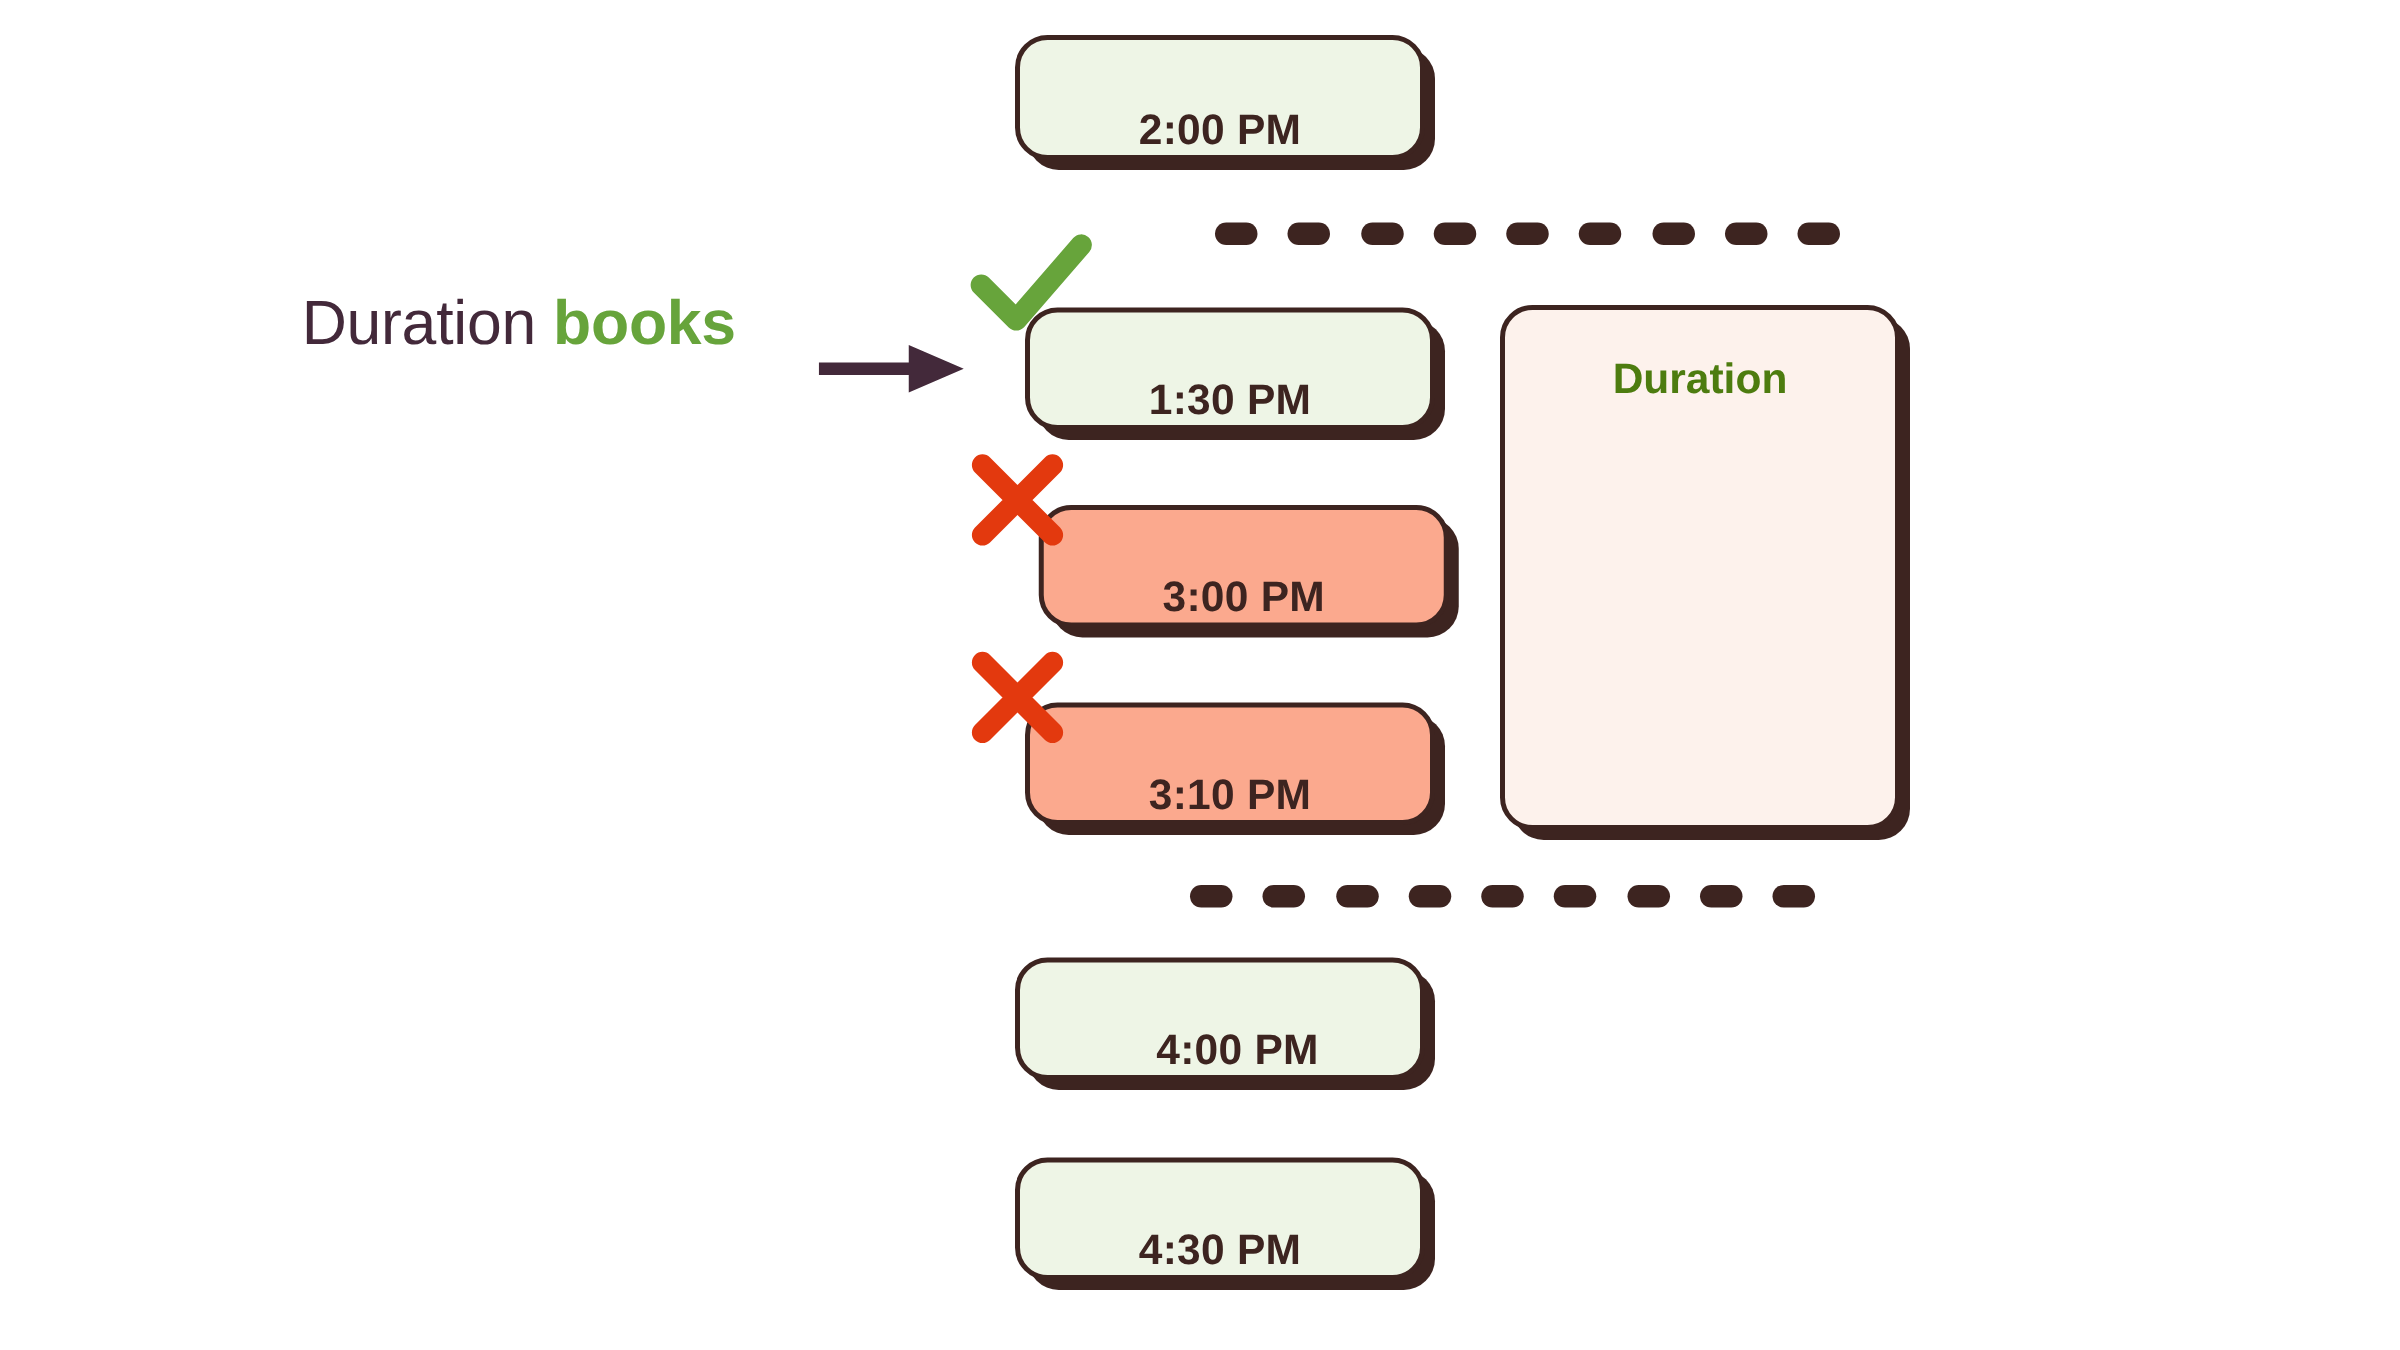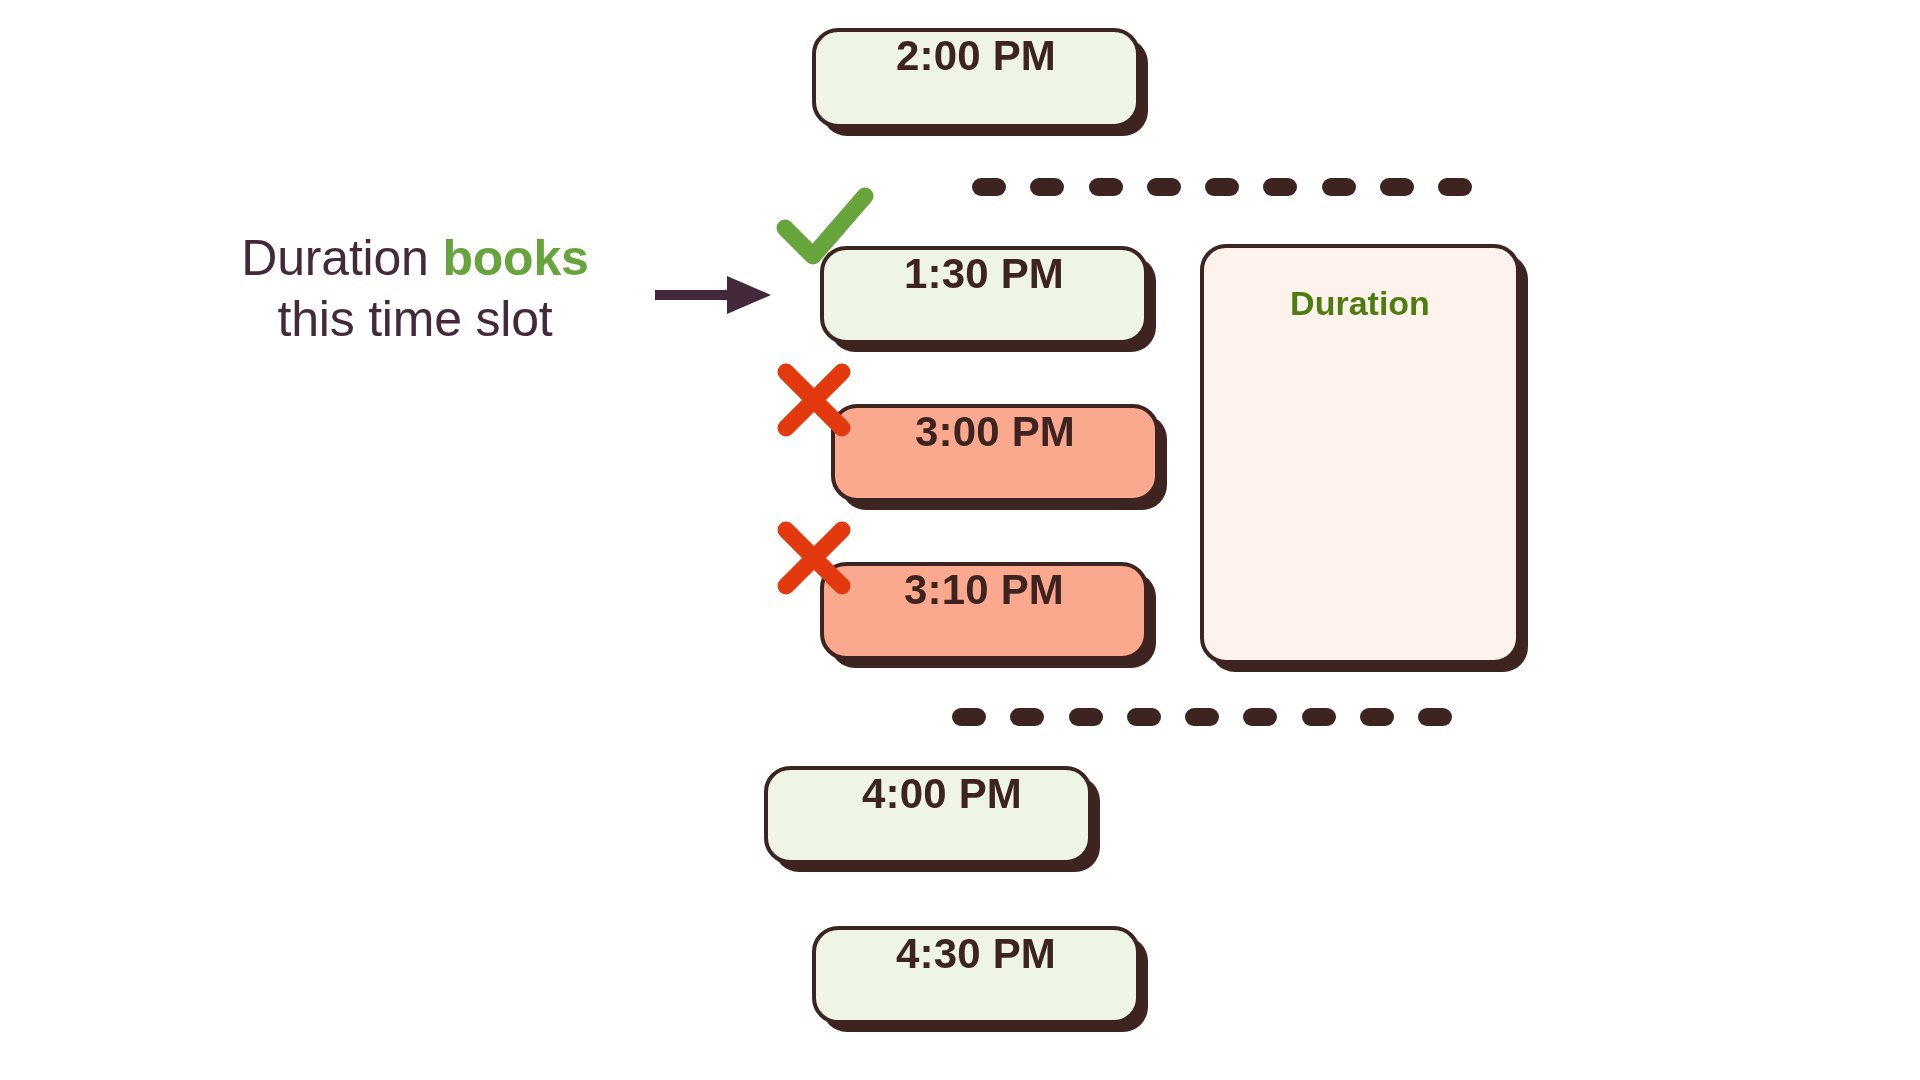--- a/index.html
+++ b/index.html
@@ -51,23 +51,23 @@
   }
 
   
   .chip {
     position: absolute;
     box-sizing: border-box;
     border: 4px solid #3D2420;
     border-radius: 26px;
     box-shadow: 9px 9px 0 -1px #3D2420;
     display: flex;
-    align-items: flex-start;
+    align-items: flex-end;
     justify-content: center;
-    font-size: 42px;
+    font-size: 34px;
     font-weight: 700;
     color: #3D2420;
     letter-spacing: 0.2px;
   }
   .chip.available {
     background: #EEF5E6;
   }
   .chip.blocked {
     background: #FBA98E;
   }
@@ -112,21 +112,20 @@
     pointer-events: none;
   }
 </style>
 </head>
 <body>
 
 <div id="stage">
 
   <div class="annotation">
     <span>Duration </span><span class="hl">books</span>
-    <span class="line2">this time slot</span>
   </div>
 
   <div class="arrow">
     <svg width="120" height="46" viewBox="0 0 120 46" aria-hidden="true">
       <path d="M0 18 L72 18 L72 4 L116 23 L72 42 L72 28 L0 28 Z" fill="#43293A"></path>
     </svg>
   </div>
 
   <div id="dividers-layer">
       <div class="divider" style="left: 972px; top: 178px; width: 500px;">
@@ -167,21 +166,21 @@
       </div>
       <div class="mark" style="left: 772px; top: 358px;"><svg width="84" height="84" viewBox="0 0 84 84">
           <path d="M14 14 L70 70 M70 14 L14 70" fill="none" stroke="#E3390E" stroke-width="17" stroke-linecap="round"></path>
         </svg></div>
       <div class="chip blocked" style="left: 820px; top: 562px; width: 328px; height: 98px;">
         <span>3:10 PM</span>
       </div>
       <div class="mark" style="left: 772px; top: 516px;"><svg width="84" height="84" viewBox="0 0 84 84">
           <path d="M14 14 L70 70 M70 14 L14 70" fill="none" stroke="#E3390E" stroke-width="17" stroke-linecap="round"></path>
         </svg></div>
-      <div class="chip available" style="left: 764px; top: 766px; width: 328px; height: 98px; padding-left: 28px;">
+      <div class="chip available" style="left: 812px; top: 766px; width: 328px; height: 98px; padding-left: 28px;">
         <span>4:00 PM</span>
       </div>
       <div class="chip available" style="left: 812px; top: 926px; width: 328px; height: 98px;">
         <span>4:30 PM</span>
       </div>
     </div>
   <div id="duration-layer">
       <div class="duration-panel" style="left: 1200px; top: 244px; width: 320px; height: 420px;">
         <div class="duration-label">Duration</div>
       </div>

